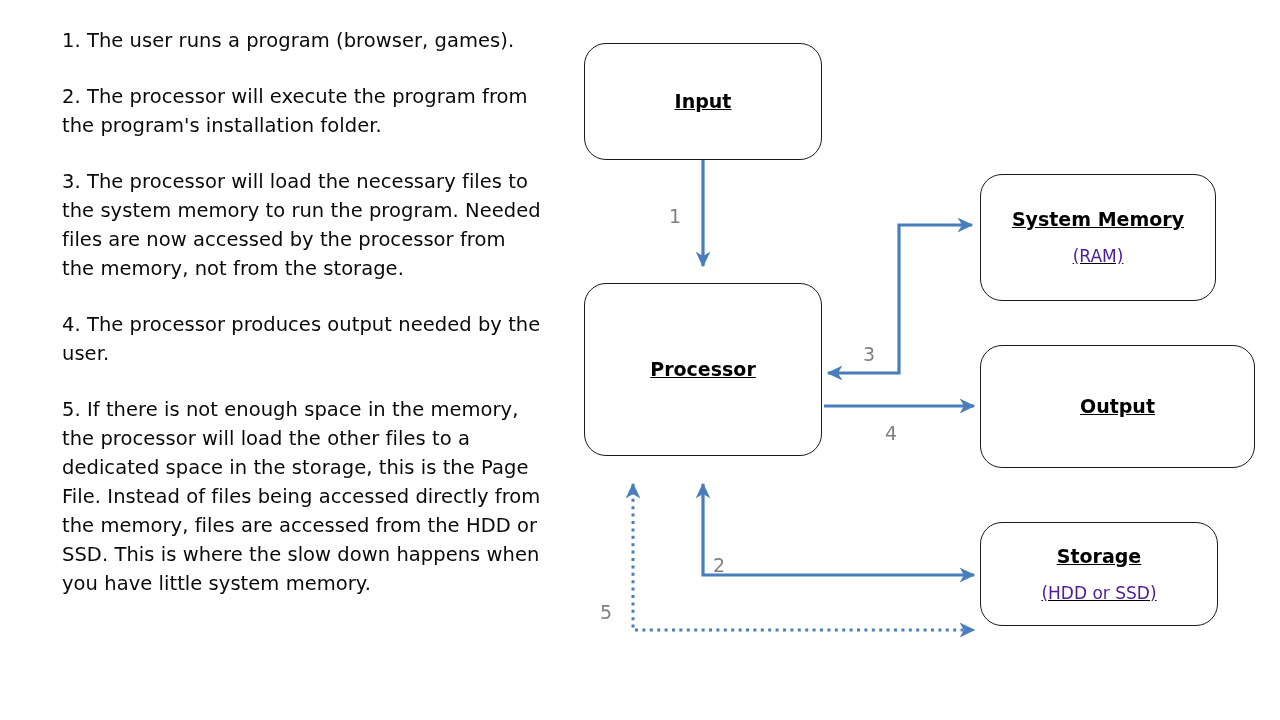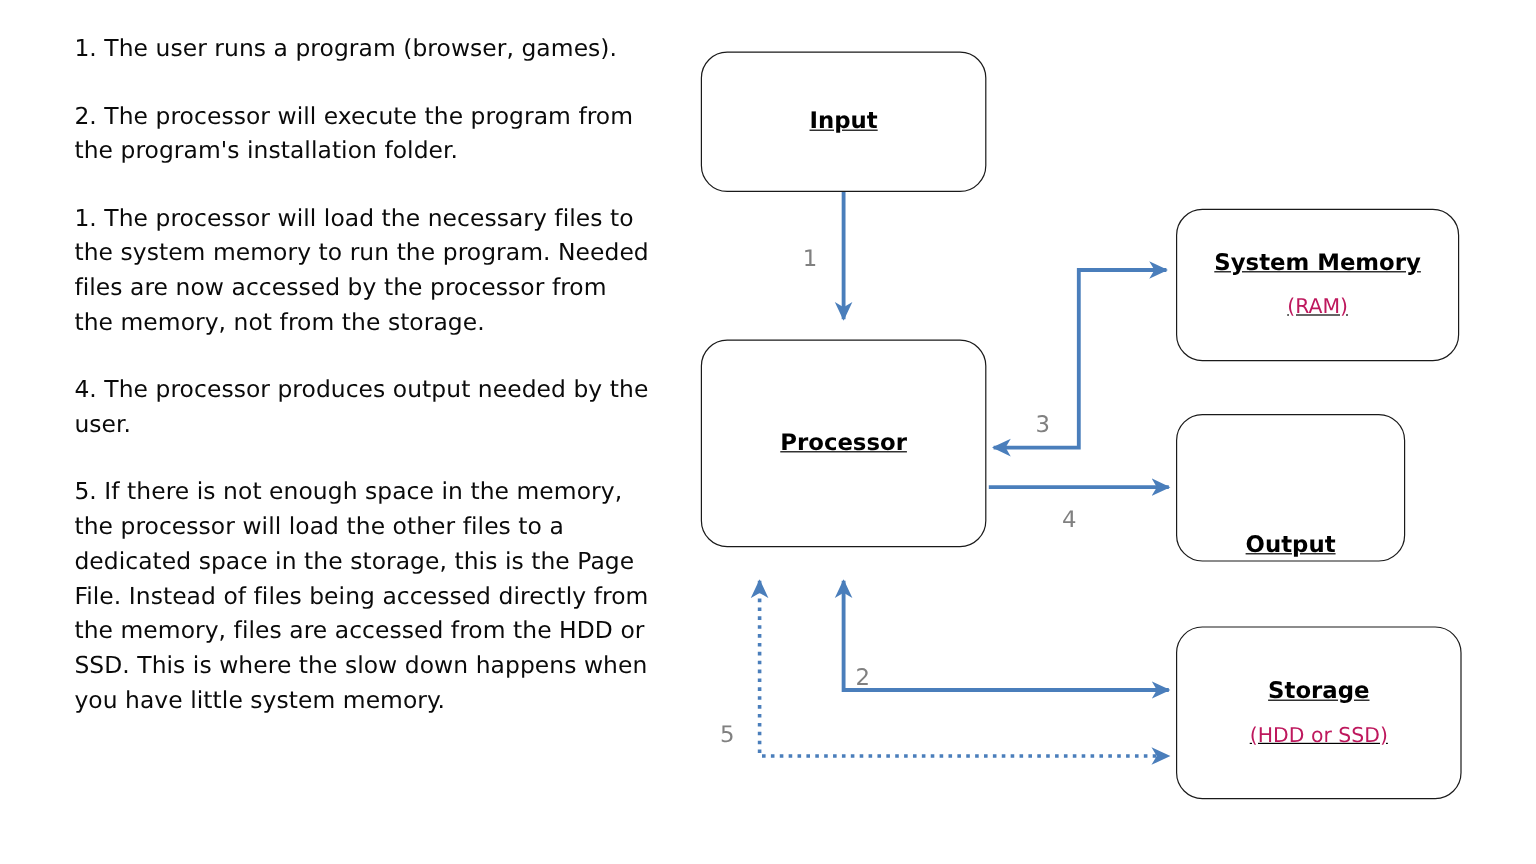--- a/index.html
+++ b/index.html
@@ -74,31 +74,31 @@
   }
   .node-title {
     font-size: 19px;
     font-weight: bold;
     color: #000000;
     line-height: 25px;
   }
   .node-subtitle {
     font-size: 17px;
     font-weight: normal;
-    color: #be185d;
+    color: #4c1d95;
     line-height: 24px;
     margin-top: 12px;
   }
 
   
   #node-input        { left: 584px; top: 43px;  width: 238px; height: 117px; }
   #node-processor    { left: 584px; top: 283px; width: 238px; height: 173px; }
   #node-system-memory{ left: 980px; top: 174px; width: 236px; height: 127px; }
-  #node-output       { left: 980px; top: 345px; width: 191px; height: 123px; justify-content: flex-end; }
-  #node-storage      { left: 980px; top: 522px; width: 238px; height: 144px; }
+  #node-output       { left: 980px; top: 345px; width: 275px; height: 123px; }
+  #node-storage      { left: 980px; top: 522px; width: 238px; height: 104px; }
 
   
   .flow-label {
     position: absolute;
     font-size: 19px;
     color: #808080;
     font-weight: normal;
     line-height: 19px;
   }
   #flow-label-1 { left: 669px; top: 207px; }
@@ -108,21 +108,21 @@
   #flow-label-5 { left: 600px; top: 603px; }
 </style>
 </head>
 <body>
 
 <div id="page">
 
   <div id="steps-panel">
     <p class="step-paragraph">1. The user runs a program (browser, games).</p>
     <p class="step-paragraph">2. The processor will execute the program from the program's installation folder.</p>
-    <p class="step-paragraph">1. The processor will load the necessary files to the system memory to run the program. Needed files are now accessed by the processor from the memory, not from the storage.</p>
+    <p class="step-paragraph">3. The processor will load the necessary files to the system memory to run the program. Needed files are now accessed by the processor from the memory, not from the storage.</p>
     <p class="step-paragraph">4. The processor produces output needed by the user.</p>
     <p class="step-paragraph">5. If there is not enough space in the memory, the processor will load the other files to a dedicated space in the storage, this is the Page File. Instead of files being accessed directly from the memory, files are accessed from the HDD or SSD. This is where the slow down happens when you have little system memory.</p>
   </div>
 
   <div id="diagram">
 
     <svg id="connector-layer" width="1280" height="720" viewBox="0 0 1280 720">
       <defs>
         <marker id="arrow-end" viewBox="0 0 10 10" refX="8.6" refY="5" markerWidth="5.2" markerHeight="5.2" orient="auto-start-reverse">
           <path d="M 0 0.6 L 9.4 5 L 0 9.4 L 2.6 5 Z" fill="#4a7ebb"></path>

